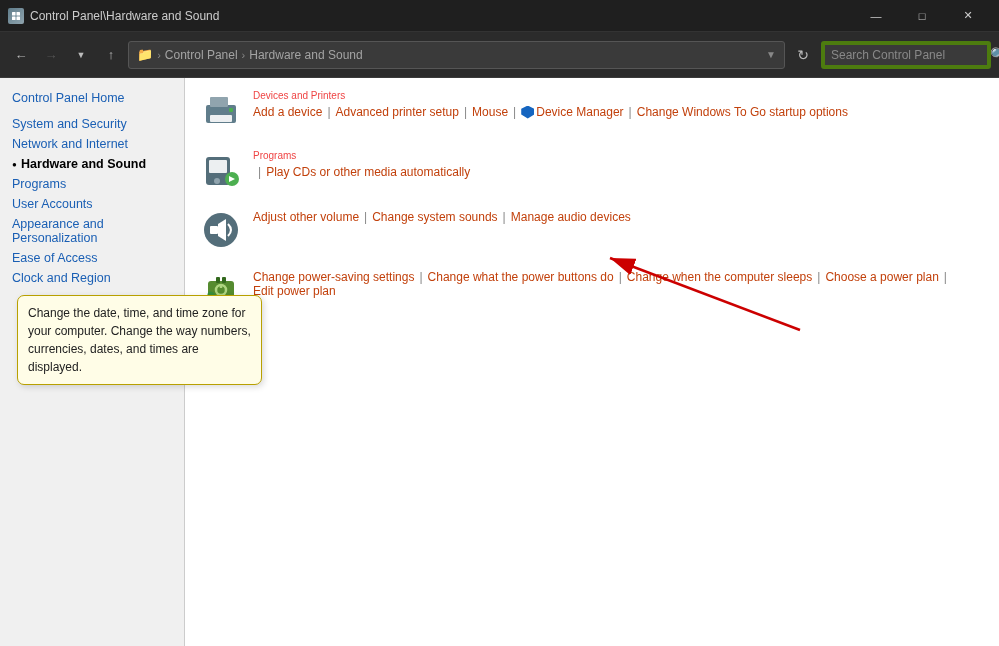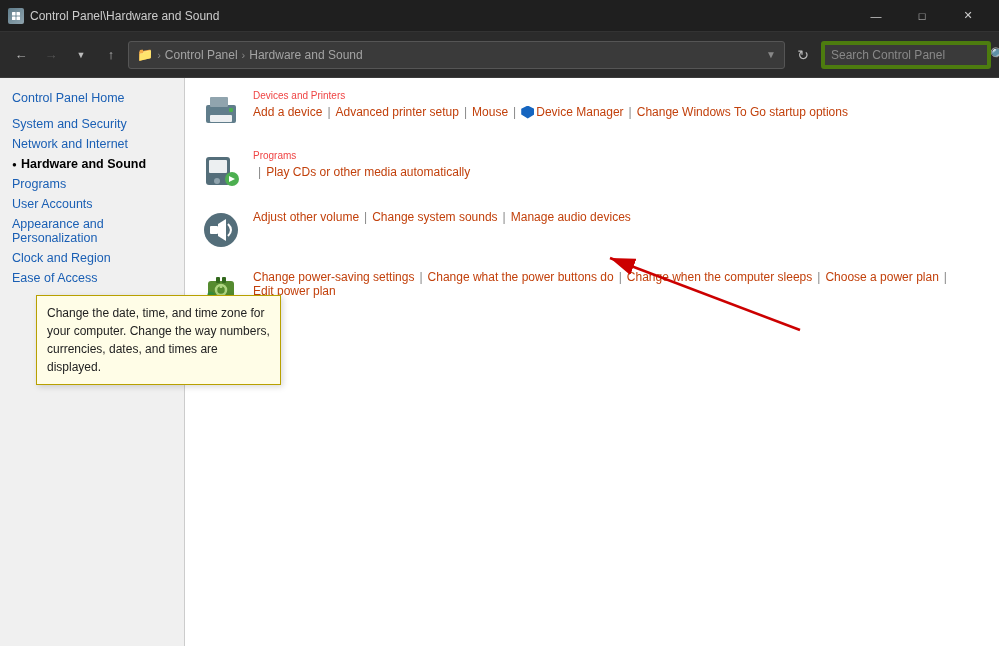--- a/index.html
+++ b/index.html
@@ -175,25 +175,25 @@
       text-decoration: none;
     }
     .link-sep {
       color: #888;
       margin: 0 5px;
     }
 
     
     .tooltip-box {
       position: absolute;
-      left: 36px;
+      left: 17px;
       top: 295px;
       background: #fffde7;
       border: 1px solid #b8a000;
-      border-radius: 0;
+      border-radius: 7px;
       padding: 8px 10px;
       font-size: 12px;
       color: #222;
       width: 245px;
       z-index: 100;
       line-height: 1.5;
       box-shadow: 2px 2px 6px rgba(0,0,0,0.15);
     }
 
     .window-frame {
@@ -250,22 +250,22 @@
     <div class="sidebar">
       <a class="sidebar-link">Control Panel Home</a>
       <div class="sidebar-divider"></div>
 
       <a class="sidebar-link">System and Security</a>
       <a class="sidebar-link">Network and Internet</a>
       <a class="sidebar-link active">Hardware and Sound</a>
       <a class="sidebar-link">Programs</a>
       <a class="sidebar-link">User Accounts</a>
       <a class="sidebar-link">Appearance and Personalization</a>
+      <a class="sidebar-link">Ease of Access</a>
       <a class="sidebar-link" style="position:relative; cursor:pointer;">Clock and Region</a>
-      <a class="sidebar-link">Ease of Access</a>
 
       <div class="tooltip-box">
         <span>Change the date, time, and time zone for your computer. Change the way numbers, currencies, dates, and times are displayed.</span>
       </div>
     </div>
 
     <div class="content-area">
 
       <div class="category-item">
         <div class="category-icon">

